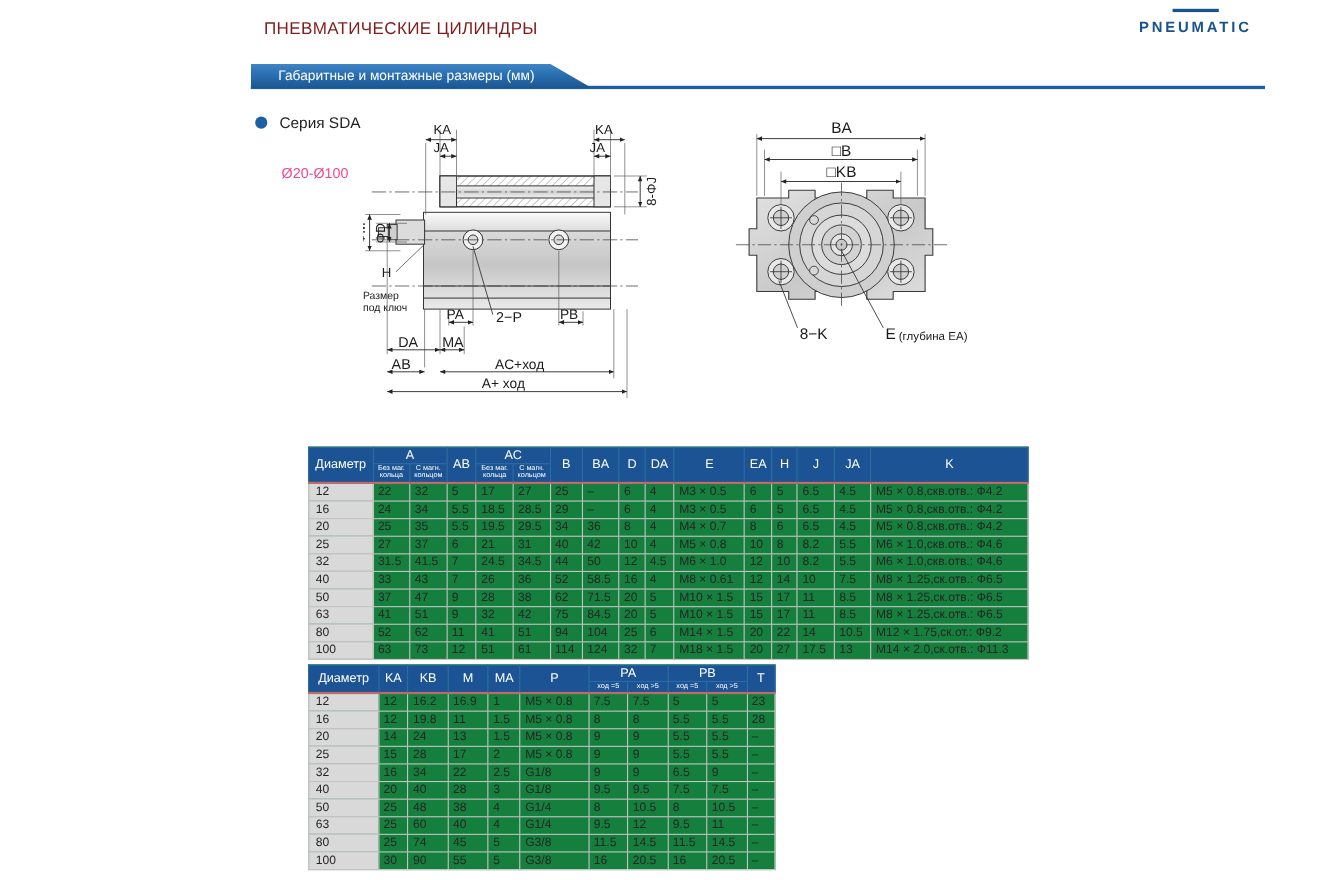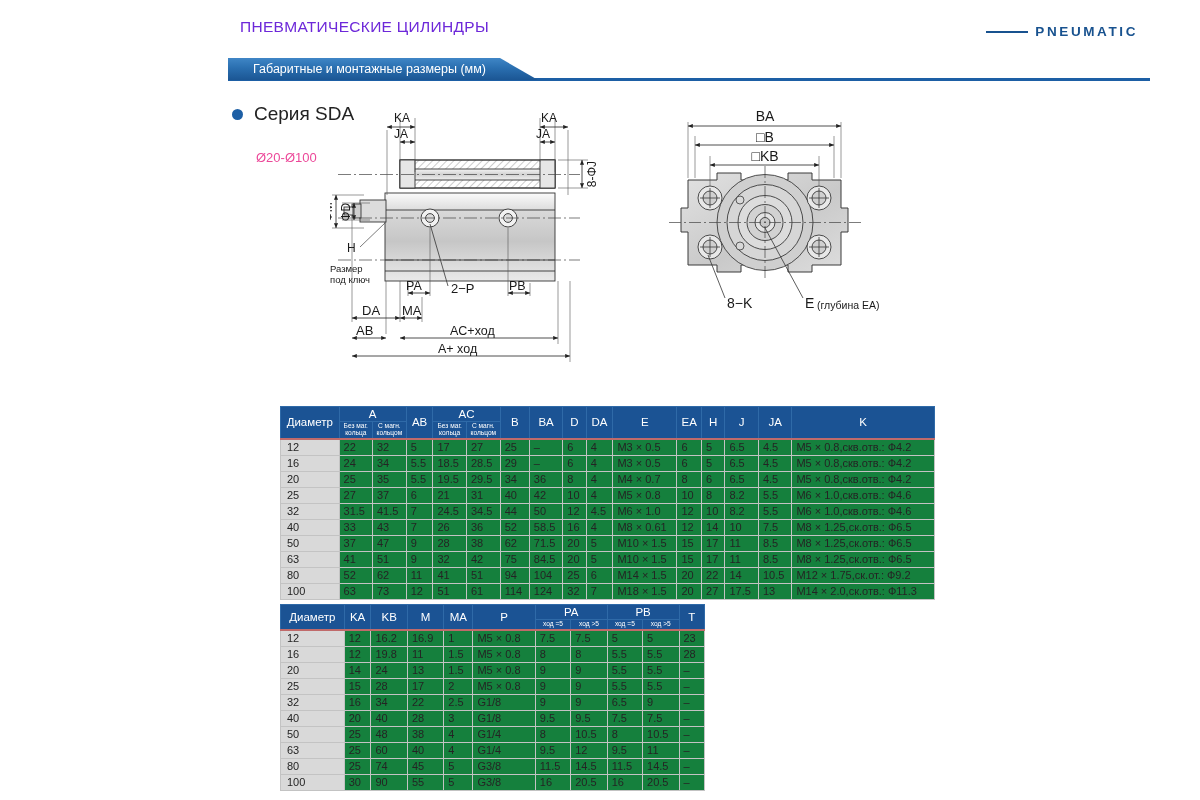--- a/index.html
+++ b/index.html
@@ -9,39 +9,39 @@
     background:#ffffff;
     font-family:"Liberation Sans", sans-serif;
     color:#1a1a1a;
     position:relative;
     overflow:hidden;
   }
 
   
   #page-title {
     position:absolute; left:240px; top:18px;
-    font-size:15.5px; letter-spacing:.3px; color:#6d28d9;
+    font-size:15.5px; letter-spacing:.3px; color:#7f1d1d;
     white-space:nowrap;
   }
   #logo-block {
     position:absolute; right:58px; top:8px;
     text-align:right; line-height:1;
   }
   #logo-main {
     font-size:42px; font-weight:bold; color:#18528f;
     letter-spacing:-1px; font-family:"Liberation Sans", sans-serif;
     position:relative; display:inline-block;
   }
   #logo-reg {
     position:absolute; right:-17px; top:-2px;
     font-size:13px; font-weight:normal; color:#18528f;
   }
   #logo-sub-row {
     display:flex; align-items:center; justify-content:flex-end;
-    gap:7px; margin-top:17px; margin-right:4px;
+    gap:7px; margin-top:0; margin-right:4px;flex-direction:column;
   }
   #logo-rule { width:42px; height:2.5px; background:#18528f; display:block; }
   #logo-sub {
     font-size:13.5px; font-weight:bold; color:#18528f; letter-spacing:2.6px;
   }
 
   
   #banner-wrap { position:absolute; left:0; top:58px; width:1200px; height:26px; }
   #banner-rule {
     position:absolute; left:228px; top:20px; width:922px; height:2.5px;
@@ -56,21 +56,21 @@
   #banner-text {
     color:#ffffff; font-size:12.5px; padding-left:25px; white-space:nowrap;
   }
 
   
   #series-row {
     position:absolute; left:232px; top:103px;
     display:flex; align-items:center; gap:11px;
   }
   #series-bullet { width:11px; height:11px; border-radius:50%; background:#1d5fa5; }
-  #series-label { font-size:19px; color:#222; }
+  #series-label { font-size:14px; color:#222; }
   #bore-range { position:absolute; left:256px; top:150px; font-size:13px; color:#ec4899; }
 
   
   #drawing-left  { position:absolute; left:330px; top:100px; }
   #drawing-right { position:absolute; left:655px; top:100px; }
   .dwg text { font-family:"Liberation Sans", sans-serif; fill:#1a1a1a; }
 
   
   table.spec {
     position:absolute;

